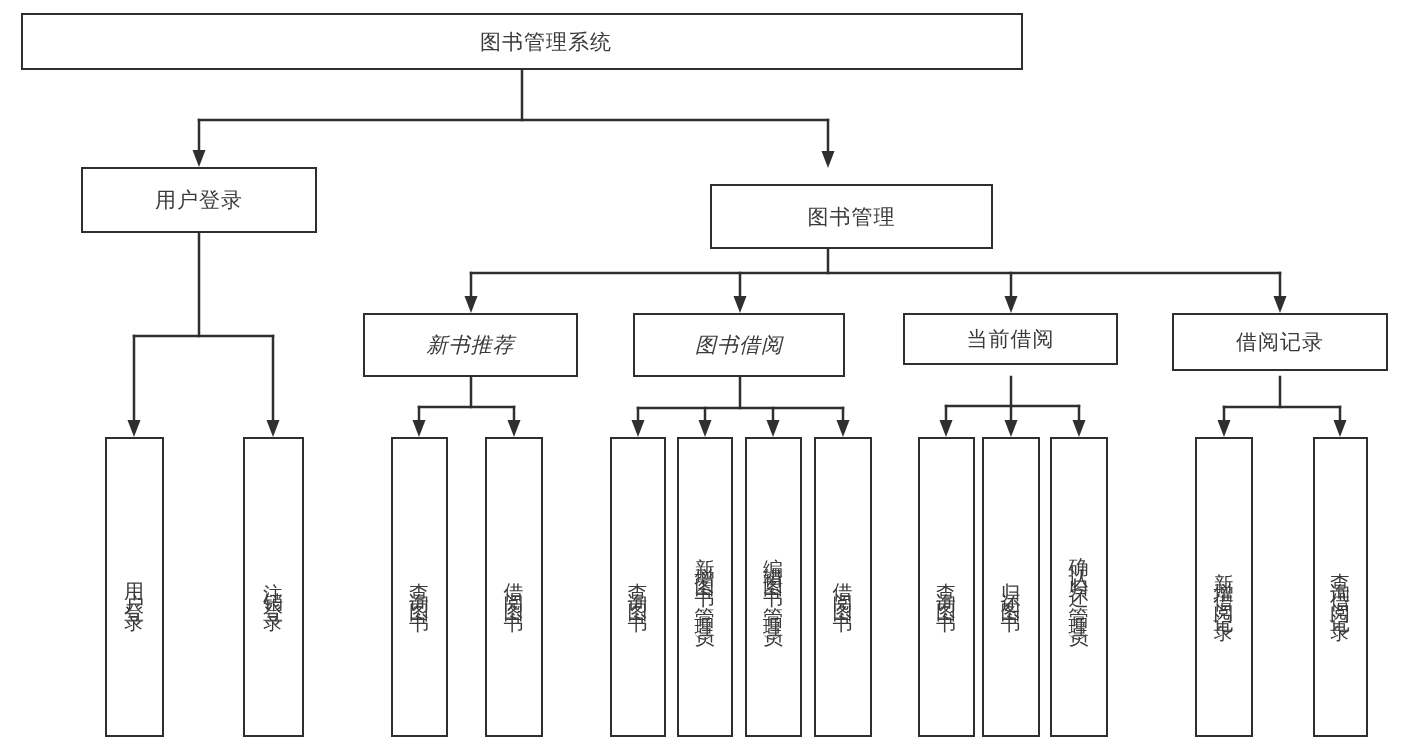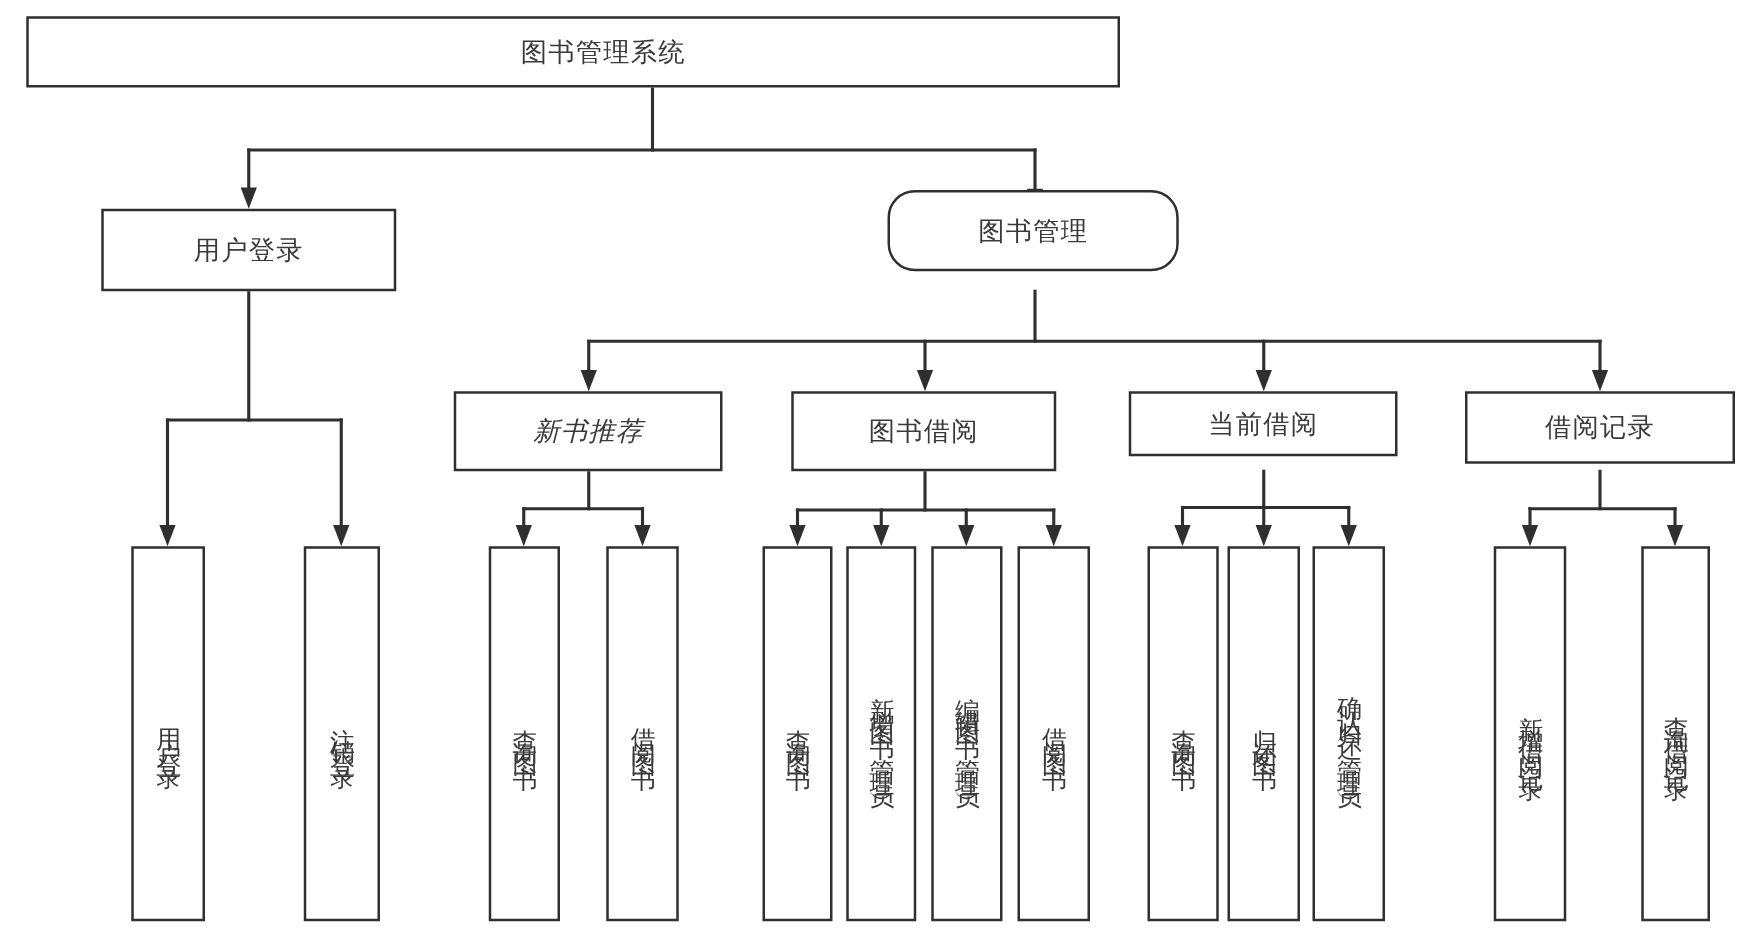--- a/index.html
+++ b/index.html
@@ -123,27 +123,27 @@
     <polygon points="1072.5,420 1085.5,420 1079,437"></polygon>
 
     <line x1="1280" y1="377" x2="1280" y2="407"></line>
     <line x1="1224" y1="407" x2="1340" y2="407"></line>
     <line x1="1224" y1="407" x2="1224" y2="422"></line>
     <polygon points="1217.5,420 1230.5,420 1224,437"></polygon>
     <line x1="1340" y1="407" x2="1340" y2="422"></line>
     <polygon points="1333.5,420 1346.5,420 1340,437"></polygon>
   </svg>
 
-  <div class="node hbox" style="left:21px; top:13px; width:875px; height:57px;padding-left:48px;">图书管理系统</div>
+  <div class="node hbox" style="left:21px; top:13px; width:1002px; height:57px;padding-left:48px;">图书管理系统</div>
 
   <div class="node hbox" style="left:81px; top:167px; width:236px; height:66px;">用户登录</div>
-  <div class="node hbox" style="left:710px; top:152px; width:233px; height:65px;border-radius:22px;">图书管理</div>
+  <div class="node hbox" style="left:710px; top:184px; width:283px; height:65px;">图书管理</div>
 
   <div class="node hbox" style="left:363px; top:313px; width:215px; height:64px;font-style:italic;">新书推荐</div>
-  <div class="node hbox" style="left:633px; top:313px; width:212px; height:64px;">图书借阅</div>
+  <div class="node hbox" style="left:633px; top:313px; width:212px; height:64px;font-style:italic;">图书借阅</div>
   <div class="node hbox" style="left:903px; top:313px; width:215px; height:52px;">当前借阅</div>
   <div class="node hbox" style="left:1172px; top:313px; width:216px; height:58px;">借阅记录</div>
 
   <div class="node vbox" style="left:105px; top:437px; width:59px; height:300px;">
     <span>用户登录</span>
   </div>
   <div class="node vbox" style="left:243px; top:437px; width:61px; height:300px;">
     <span>注销登录</span>
   </div>
 

